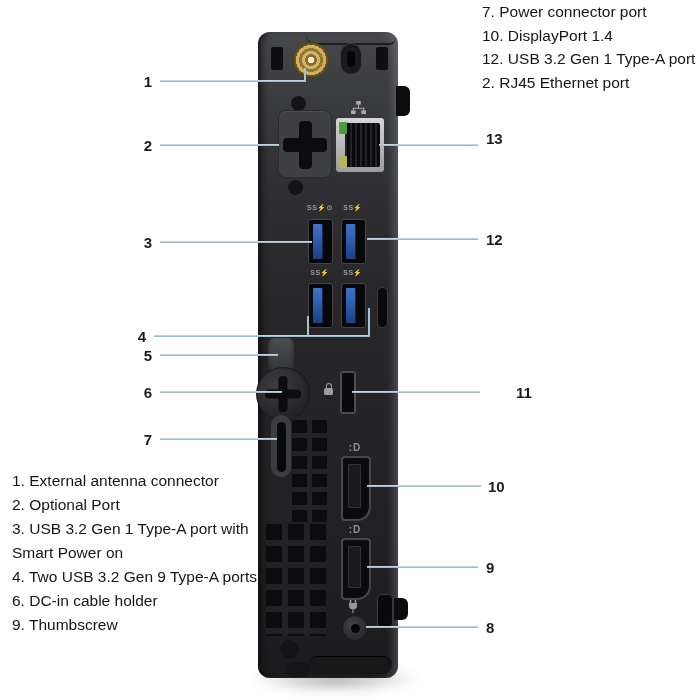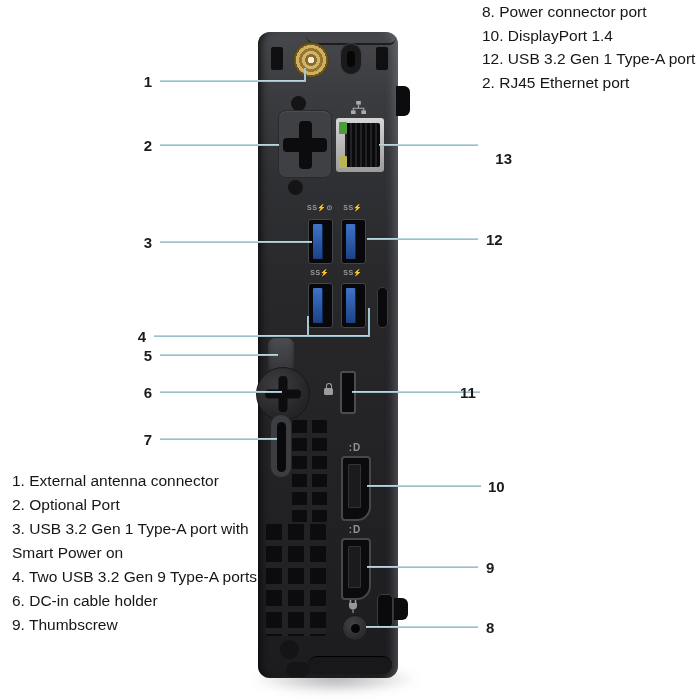--- a/index.html
+++ b/index.html
@@ -213,31 +213,31 @@
 
   <div class="co-num right" style="left:486px;top:619px;">8</div>
   <div class="co-line" style="left:366px;top:626px;width:112px;"></div>
 
   <div class="co-num right" style="left:486px;top:559px;">9</div>
   <div class="co-line" style="left:367px;top:566px;width:111px;"></div>
 
   <div class="co-num right" style="left:488px;top:478px;">10</div>
   <div class="co-line" style="left:367px;top:485px;width:114px;"></div>
 
-  <div class="co-num right" style="left:460px;top:384px;">11</div>
+  <div class="co-num right" style="left:516px;top:384px;">11</div>
   <div class="co-line" style="left:352px;top:391px;width:128px;"></div>
 
   <div class="co-num right" style="left:486px;top:231px;">12</div>
   <div class="co-line" style="left:367px;top:238px;width:111px;"></div>
 
-  <div class="co-num right" style="left:486px;top:150px;text-align:right;">13</div>
+  <div class="co-num right" style="left:486px;top:130px;">13</div>
   <div class="co-line" style="left:379px;top:144px;width:99px;"></div>
 
   <div class="legend legend-tr">
-    <div class="legend-item">8. Power connector port</div>
+    <div class="legend-item">7. Power connector port</div>
     <div class="legend-item">10. DisplayPort 1.4</div>
     <div class="legend-item">12. USB 3.2 Gen 1 Type-A port</div>
     <div class="legend-item">2. RJ45 Ethernet port</div>
   </div>
 
   <div class="legend legend-bl">
     <div class="legend-item">1. External antenna connector</div>
     <div class="legend-item">2. Optional Port</div>
     <div class="legend-item">3. USB 3.2 Gen 1 Type-A port with Smart Power on</div>
     <div class="legend-item">4. Two USB 3.2 Gen 9 Type-A ports</div>

